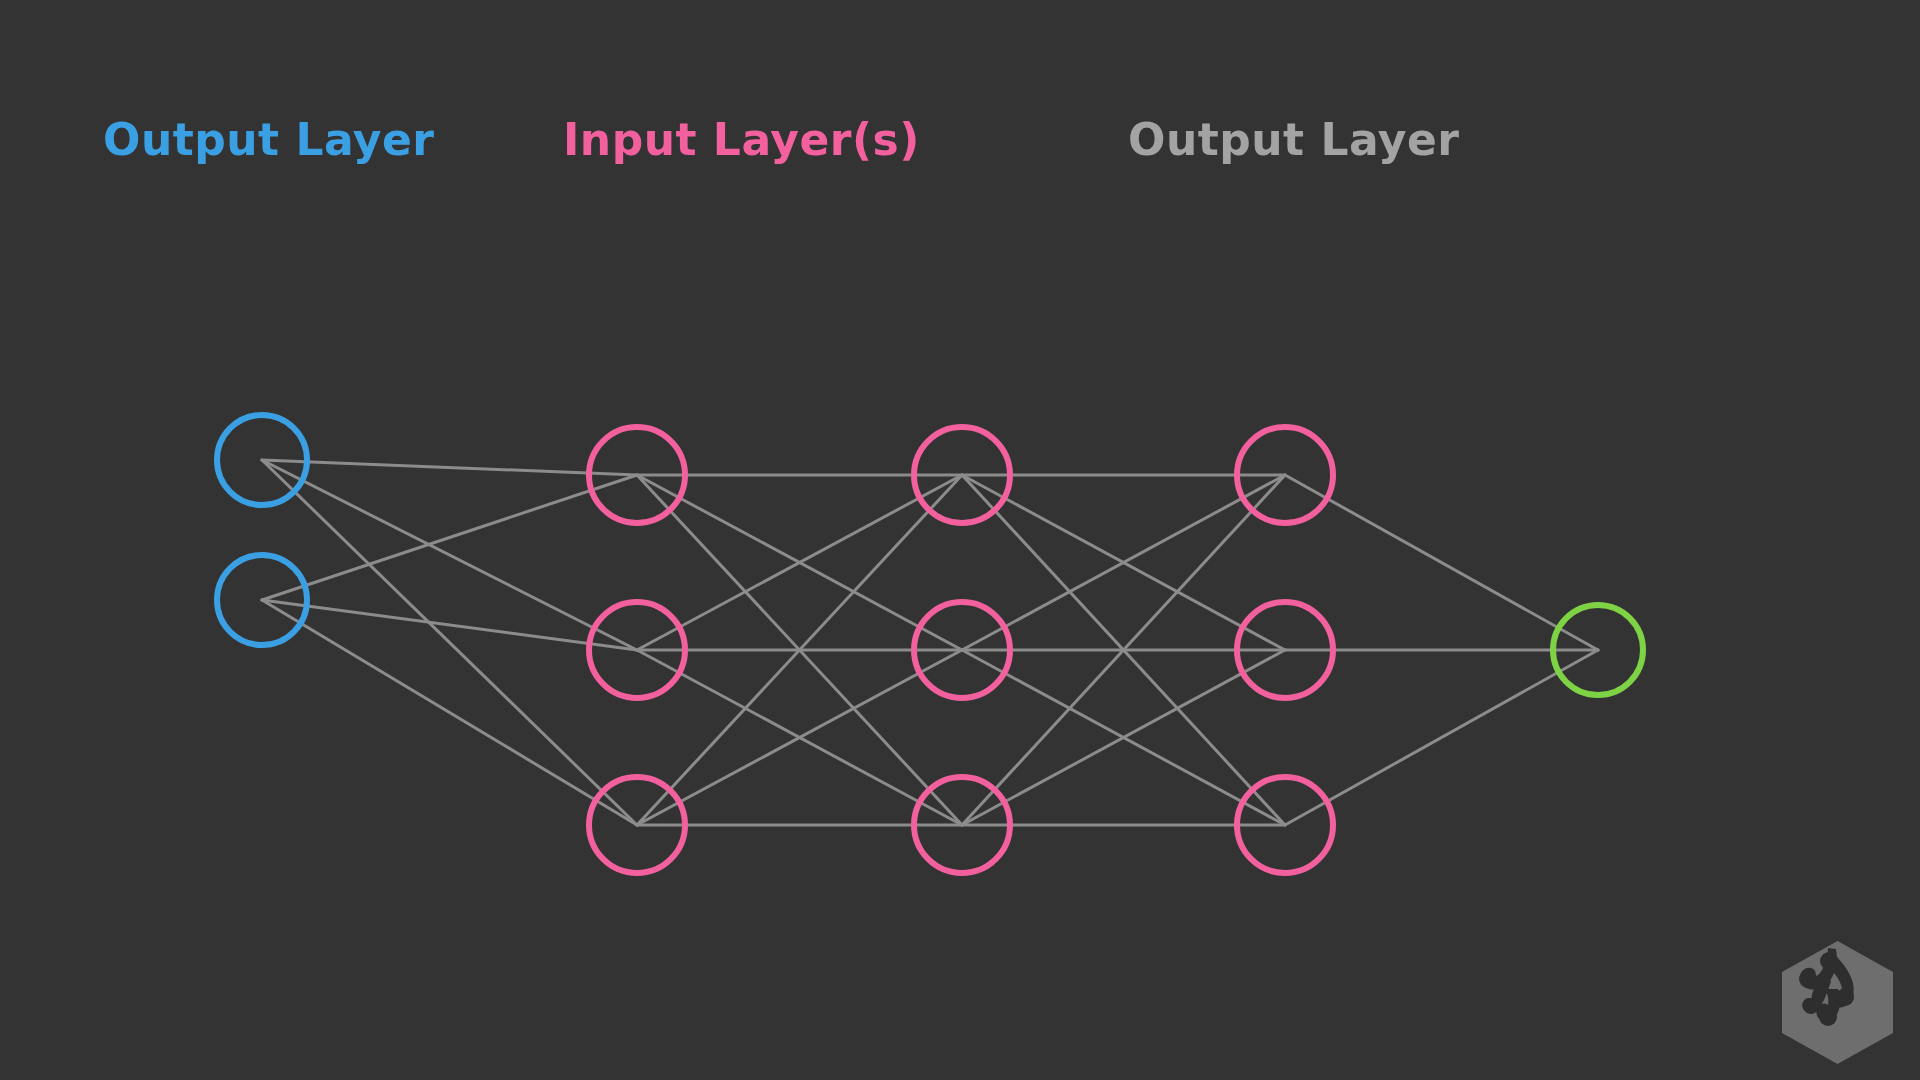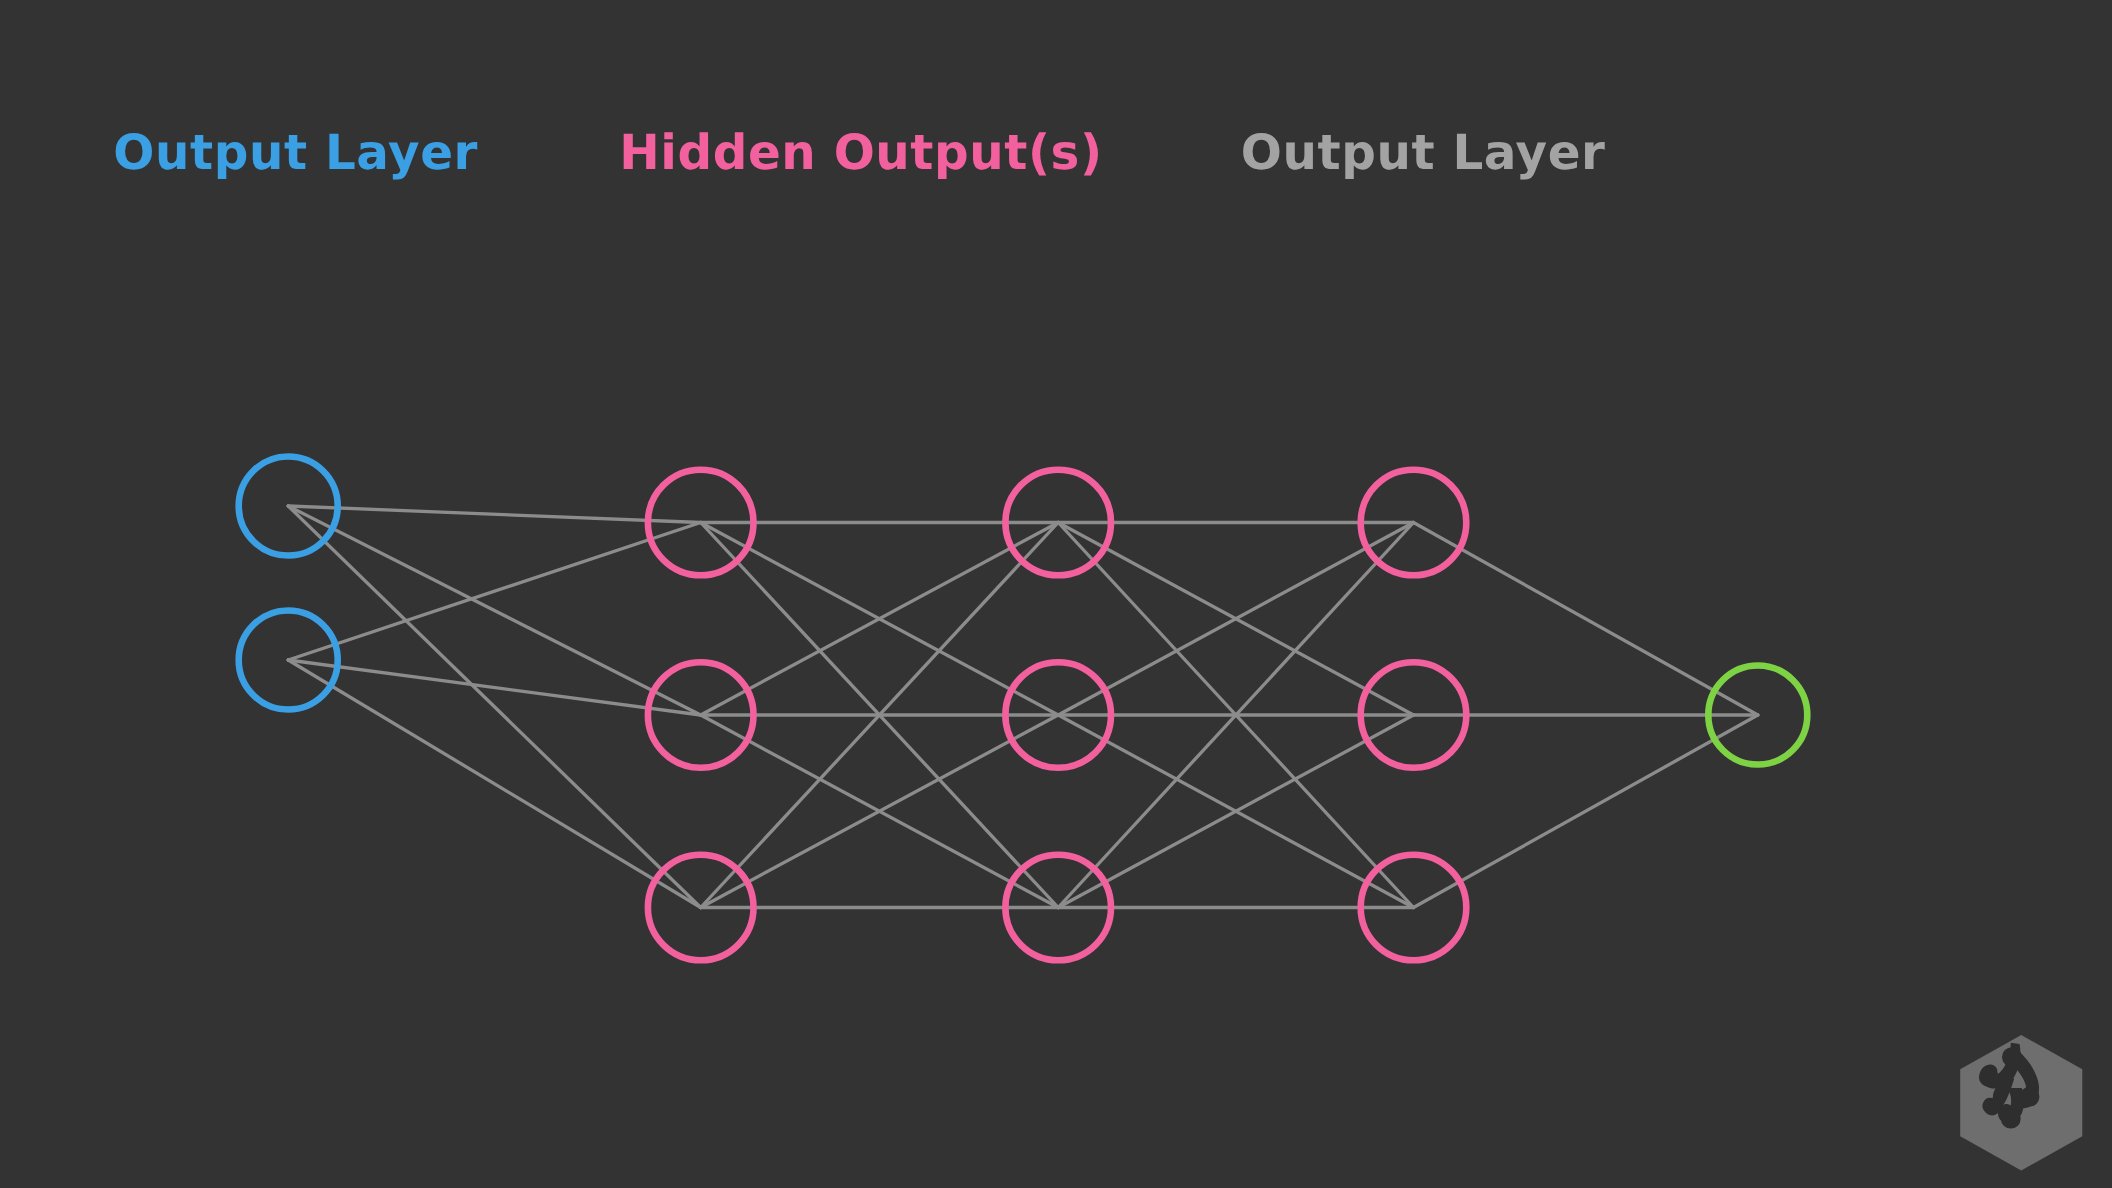--- a/index.html
+++ b/index.html
@@ -98,21 +98,21 @@
         <circle cx="962" cy="825" r="48" fill="none" stroke="#F2609E" stroke-width="6"></circle>
         <circle cx="1285" cy="475" r="48" fill="none" stroke="#F2609E" stroke-width="6"></circle>
         <circle cx="1285" cy="650" r="48" fill="none" stroke="#F2609E" stroke-width="6"></circle>
         <circle cx="1285" cy="825" r="48" fill="none" stroke="#F2609E" stroke-width="6"></circle>
         <circle cx="1598" cy="650" r="45" fill="none" stroke="#7ED344" stroke-width="6"></circle>
       </g>
   </svg>
 
   <div class="layer-label" id="label-input" style="color: rgb(59, 159, 227);">Output Layer</div>
 
-  <div class="layer-label" id="label-hidden" style="color: rgb(242, 96, 158);">Hidden Output(s)</div>
+  <div class="layer-label" id="label-hidden" style="color: rgb(242, 96, 158);">Input Layer(s)</div>
 
   <div class="layer-label" id="label-output" style="color: #a3a3a3;">Output Layer</div>
 
   <svg id="watermark" viewBox="0 0 145 135" xmlns="http://www.w3.org/2000/svg">
     <path id="wm-hex" d="M72.5 6 L128 37 L128 98 L72.5 129 L17 98 L17 37 Z" fill="#6E6E6E"></path>
     <g id="wm-mark" fill="#2E2E2E">
       <path d="M71 14 C73 26, 71 36, 66 44 C61 52, 52 56, 44 54
                C38 52.5, 34 47, 35 41 C36 35.5, 41 32, 46 33
                C50 34, 52 38, 50 42 C54 40, 58 35, 60 28
                C62 22, 63 17, 63 13 Z"></path>

